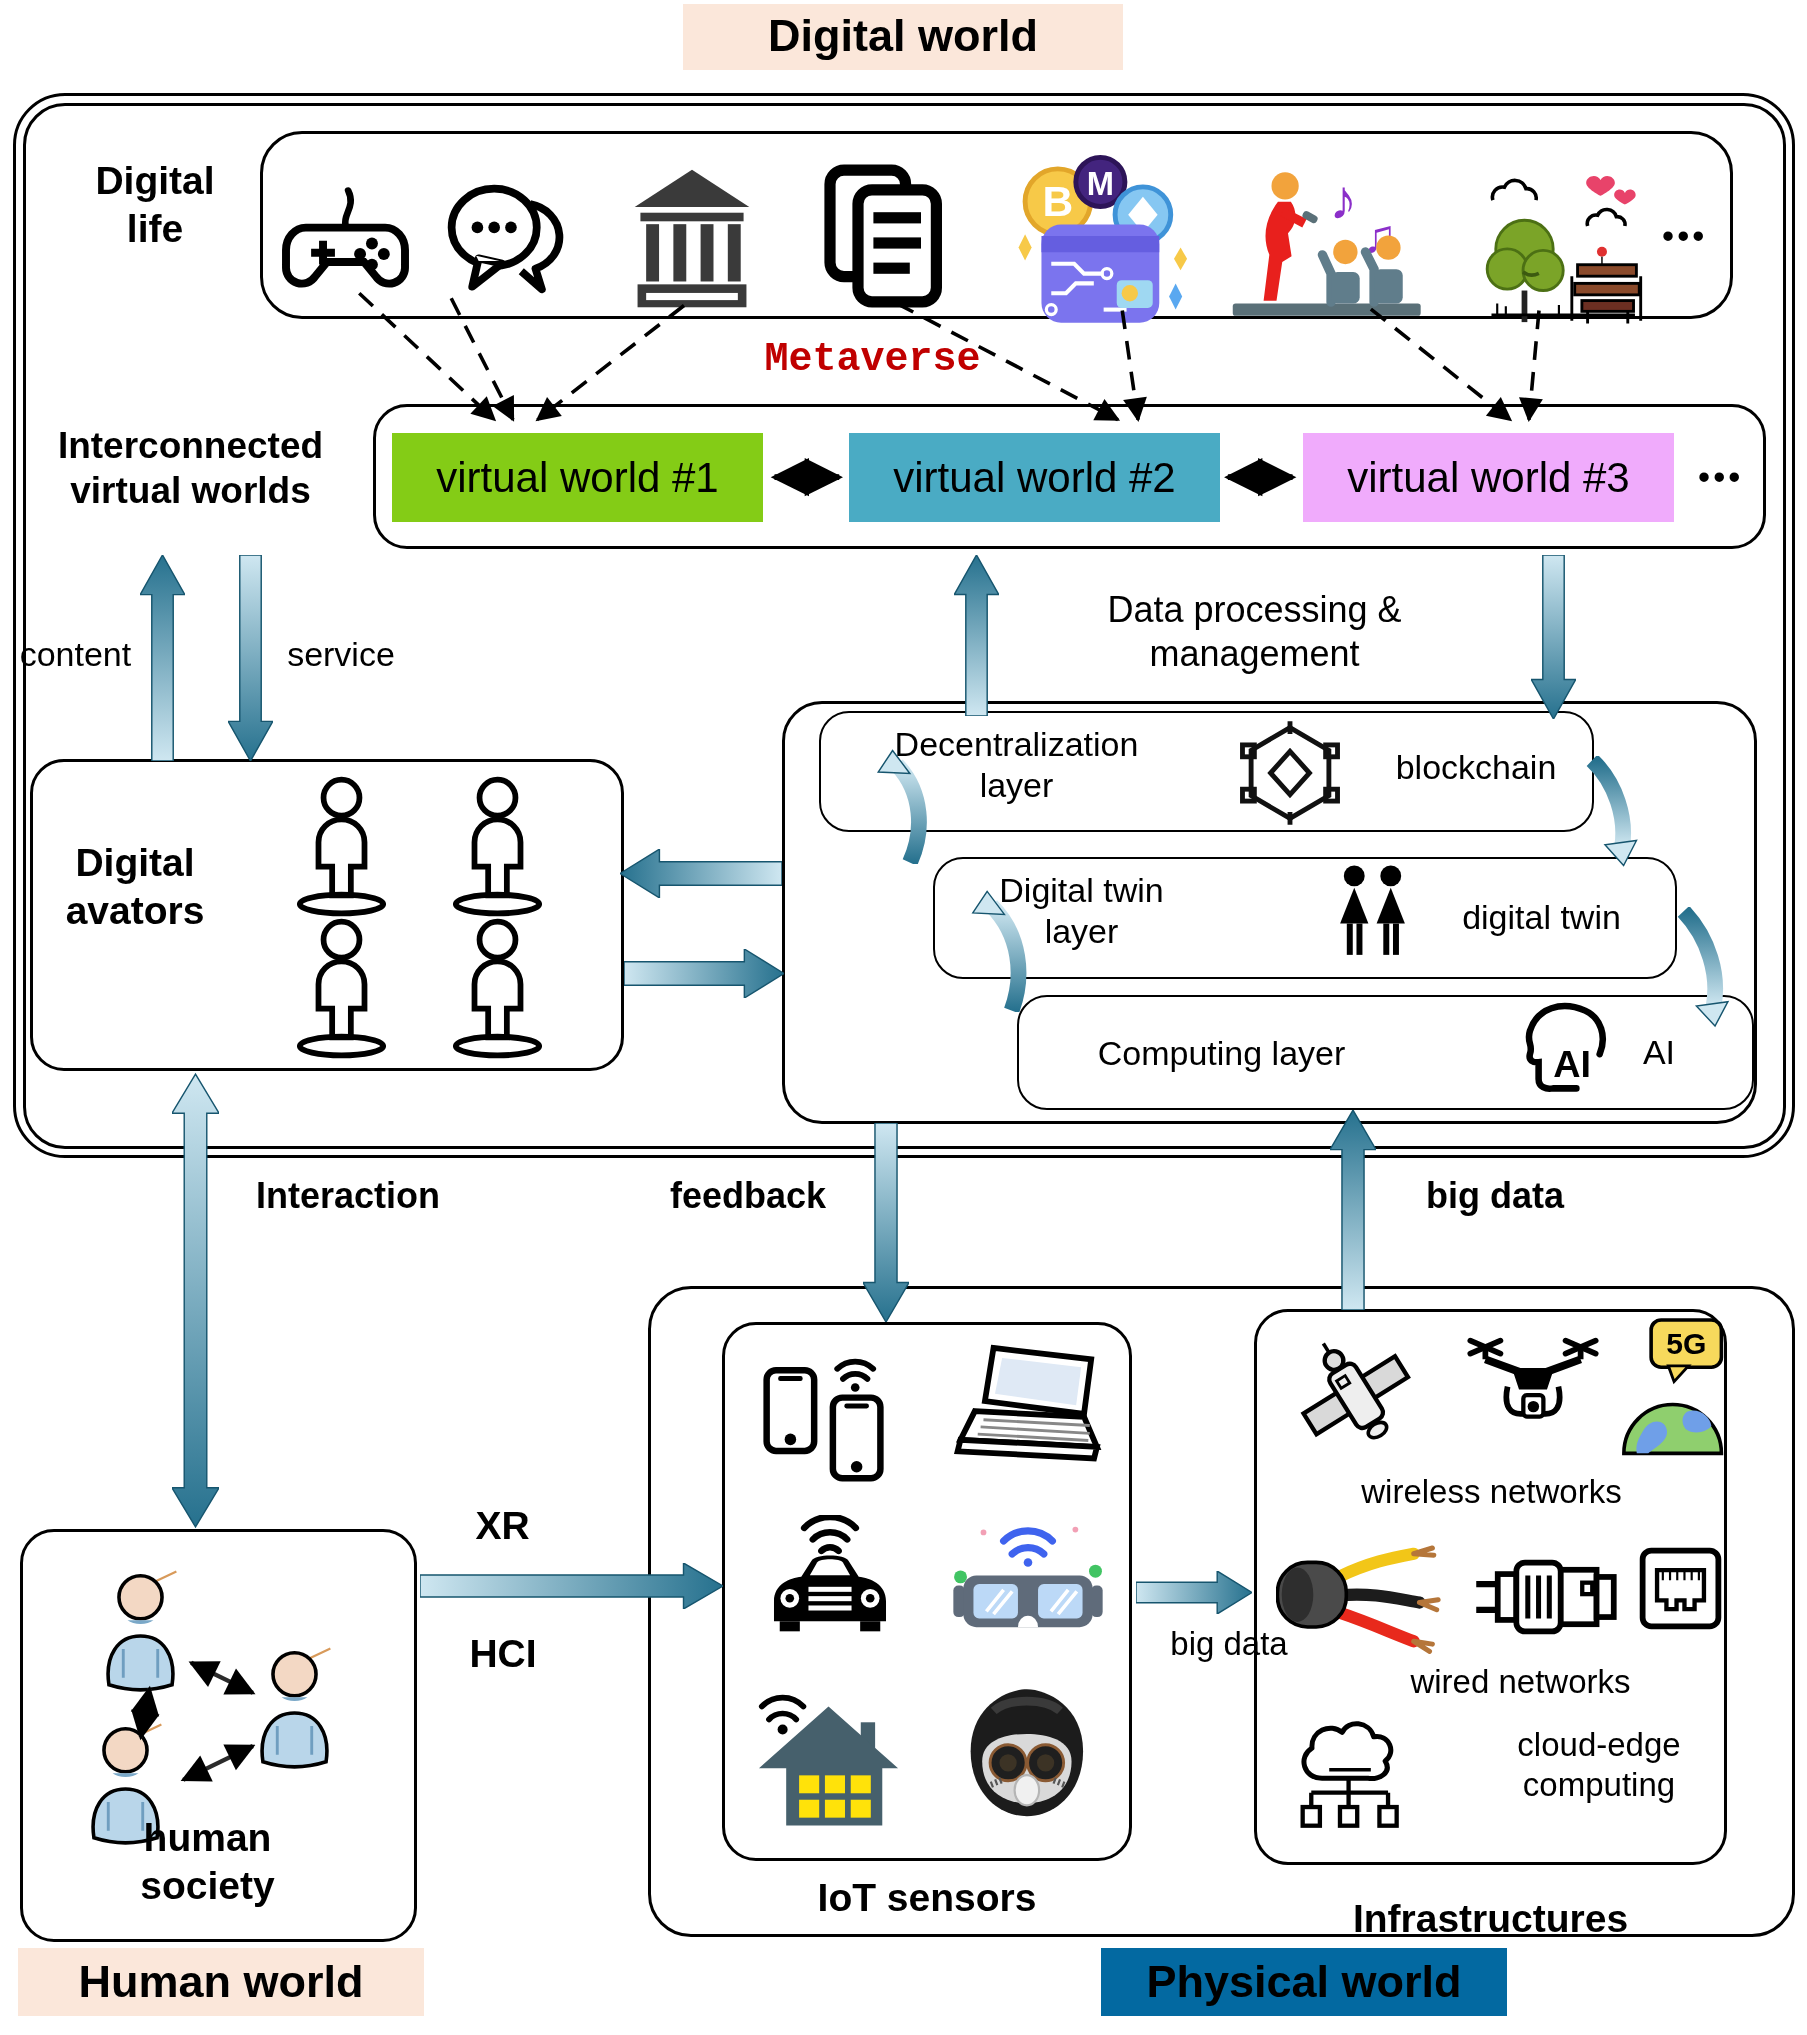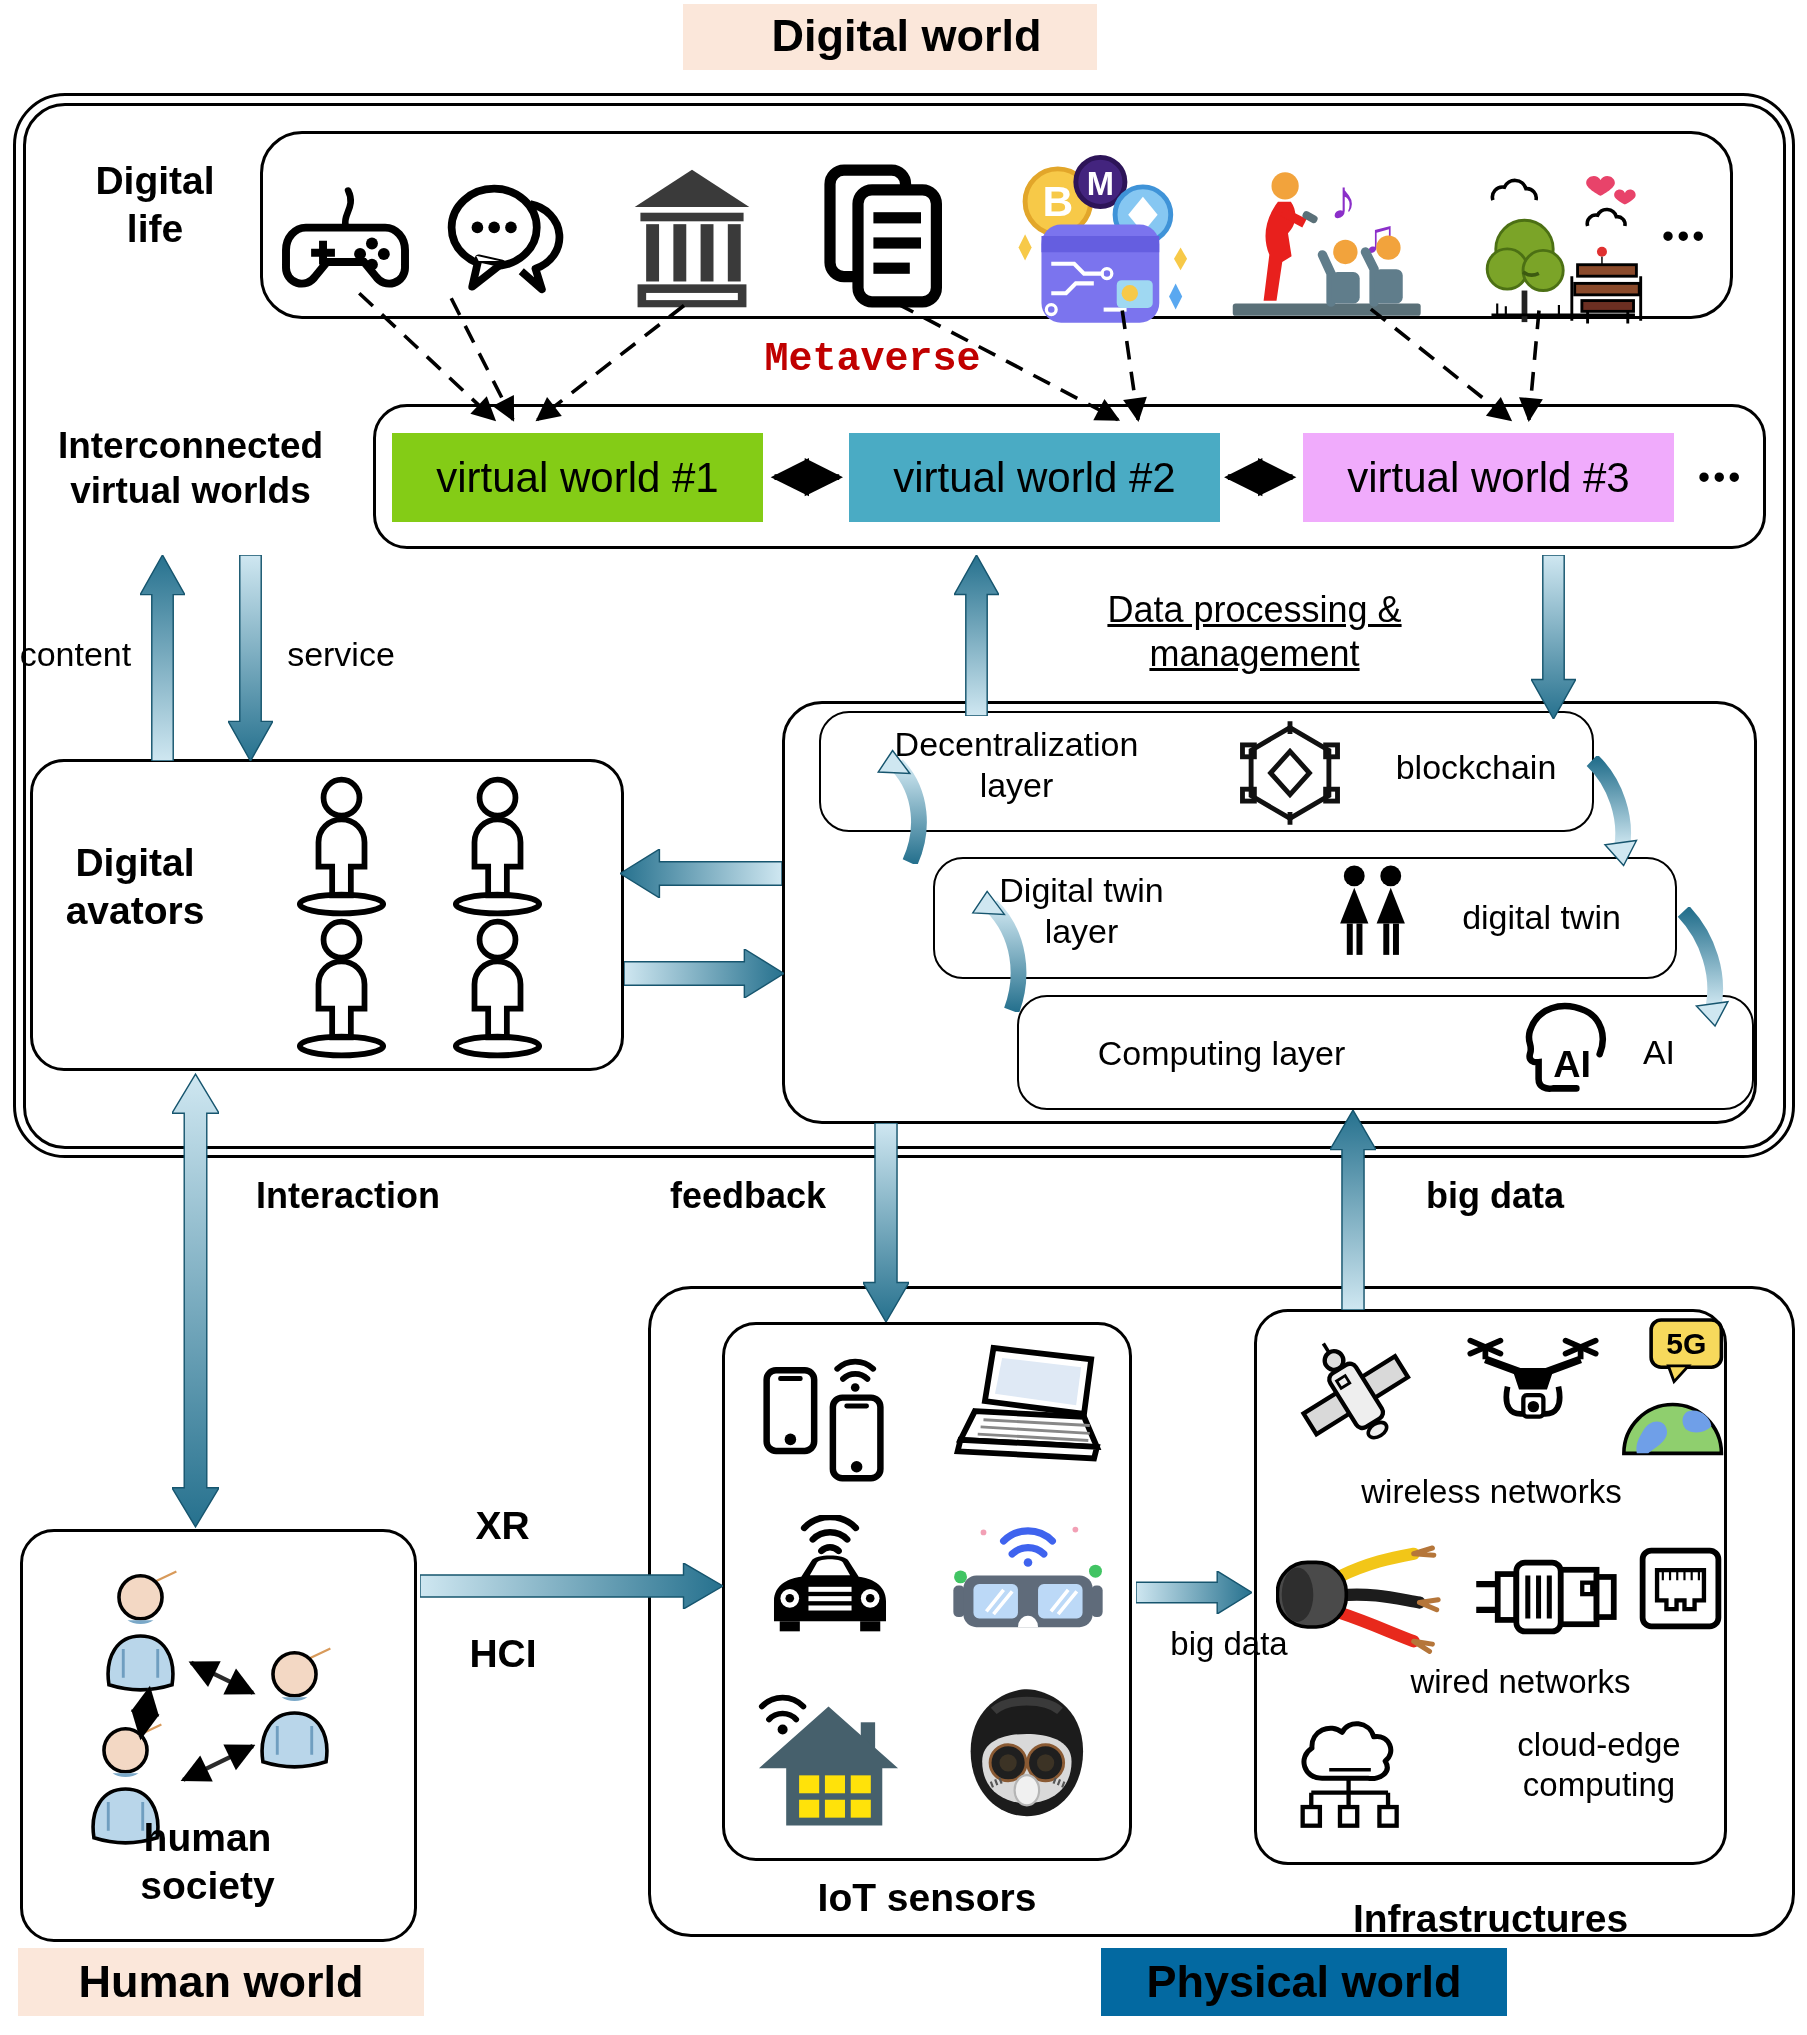--- a/index.html
+++ b/index.html
@@ -593,29 +593,29 @@
         <linearGradient id="gc4" x1="0" y1="0" x2="0" y2="1">
           <stop offset="0" stop-color="#26718e"></stop>
           <stop offset="1" stop-color="#cfe7f1"></stop>
         </linearGradient>
       </defs>
       <path d="M30,6 C66,44 80,96 72,138" stroke="url(#gc4)" stroke-width="22" fill="none"></path>
       <polygon points="74,166 48,138 92,132" fill="#cfe7f1" stroke="#16556e" stroke-width="2"></polygon>
     </svg>
 </div>
 
-<div class="lbl peach" style="left: 683px; top: 3.6px; width: 381px; height: 66px; font-size: 45px; font-weight: 700; background: rgb(251, 231, 218); padding-left: 33px;"><span>Digital world</span></div>
+<div class="lbl peach" style="left: 683px; top: 3.6px; width: 440px; height: 66px; font-size: 45px; font-weight: 700; background: rgb(251, 231, 218);"><span>Digital world</span></div>
 <div class="lbl bold" style="left:56px;top:157px;width:198px;font-size:39px;"><span>Digital</span><br><span>life</span></div>
 <div class="lbl bold red" style="left: 729px; top: 336px; width: 287px; font-size: 40px; color: rgb(192, 0, 0);">Metaverse</div>
 <div class="lbl bold" style="left:20px;top:423px;width:341px;font-size:37px;"><span>Interconnected</span><br><span>virtual worlds</span></div>
 <div class="lbl bold" style="left:1678px;top:457px;width:86px;font-size:33px;letter-spacing:3.6px;">•••</div>
 
 <div class="lbl" style="left:14.4px;top:634px;width:122px;font-size:34px;">content</div>
 <div class="lbl" style="left:280px;top:634px;width:122px;font-size:34px;">service</div>
-<div class="lbl" style="left:1021px;top:588px;width:467px;font-size:36px;text-decoration:underline;"><span>Data processing &amp;</span><br><span>management</span></div>
+<div class="lbl" style="left:1021px;top:588px;width:467px;font-size:36px;"><span>Data processing &amp;</span><br><span>management</span></div>
 
 <div class="lbl bold" style="left:40px;top:839px;width:190px;font-size:39px;"><span>Digital</span><br><span>avators</span></div>
 
 <div class="lbl" style="left:826px;top:724px;width:381px;font-size:34px;"><span>Decentralization</span><br><span>layer</span></div>
 <div class="lbl" style="left:1350px;top:747px;width:252px;font-size:34px;">blockchain</div>
 <div class="lbl" style="left:938px;top:870px;width:287px;font-size:34px;"><span>Digital twin</span><br><span>layer</span></div>
 <div class="lbl" style="left:1412px;top:897px;width:259px;font-size:34px;">digital twin</div>
 <div class="lbl" style="left:1031px;top:1033px;width:381px;font-size:34px;">Computing layer</div>
 <div class="lbl" style="left:1623px;top:1032px;width:72px;font-size:34px;">AI</div>
 

